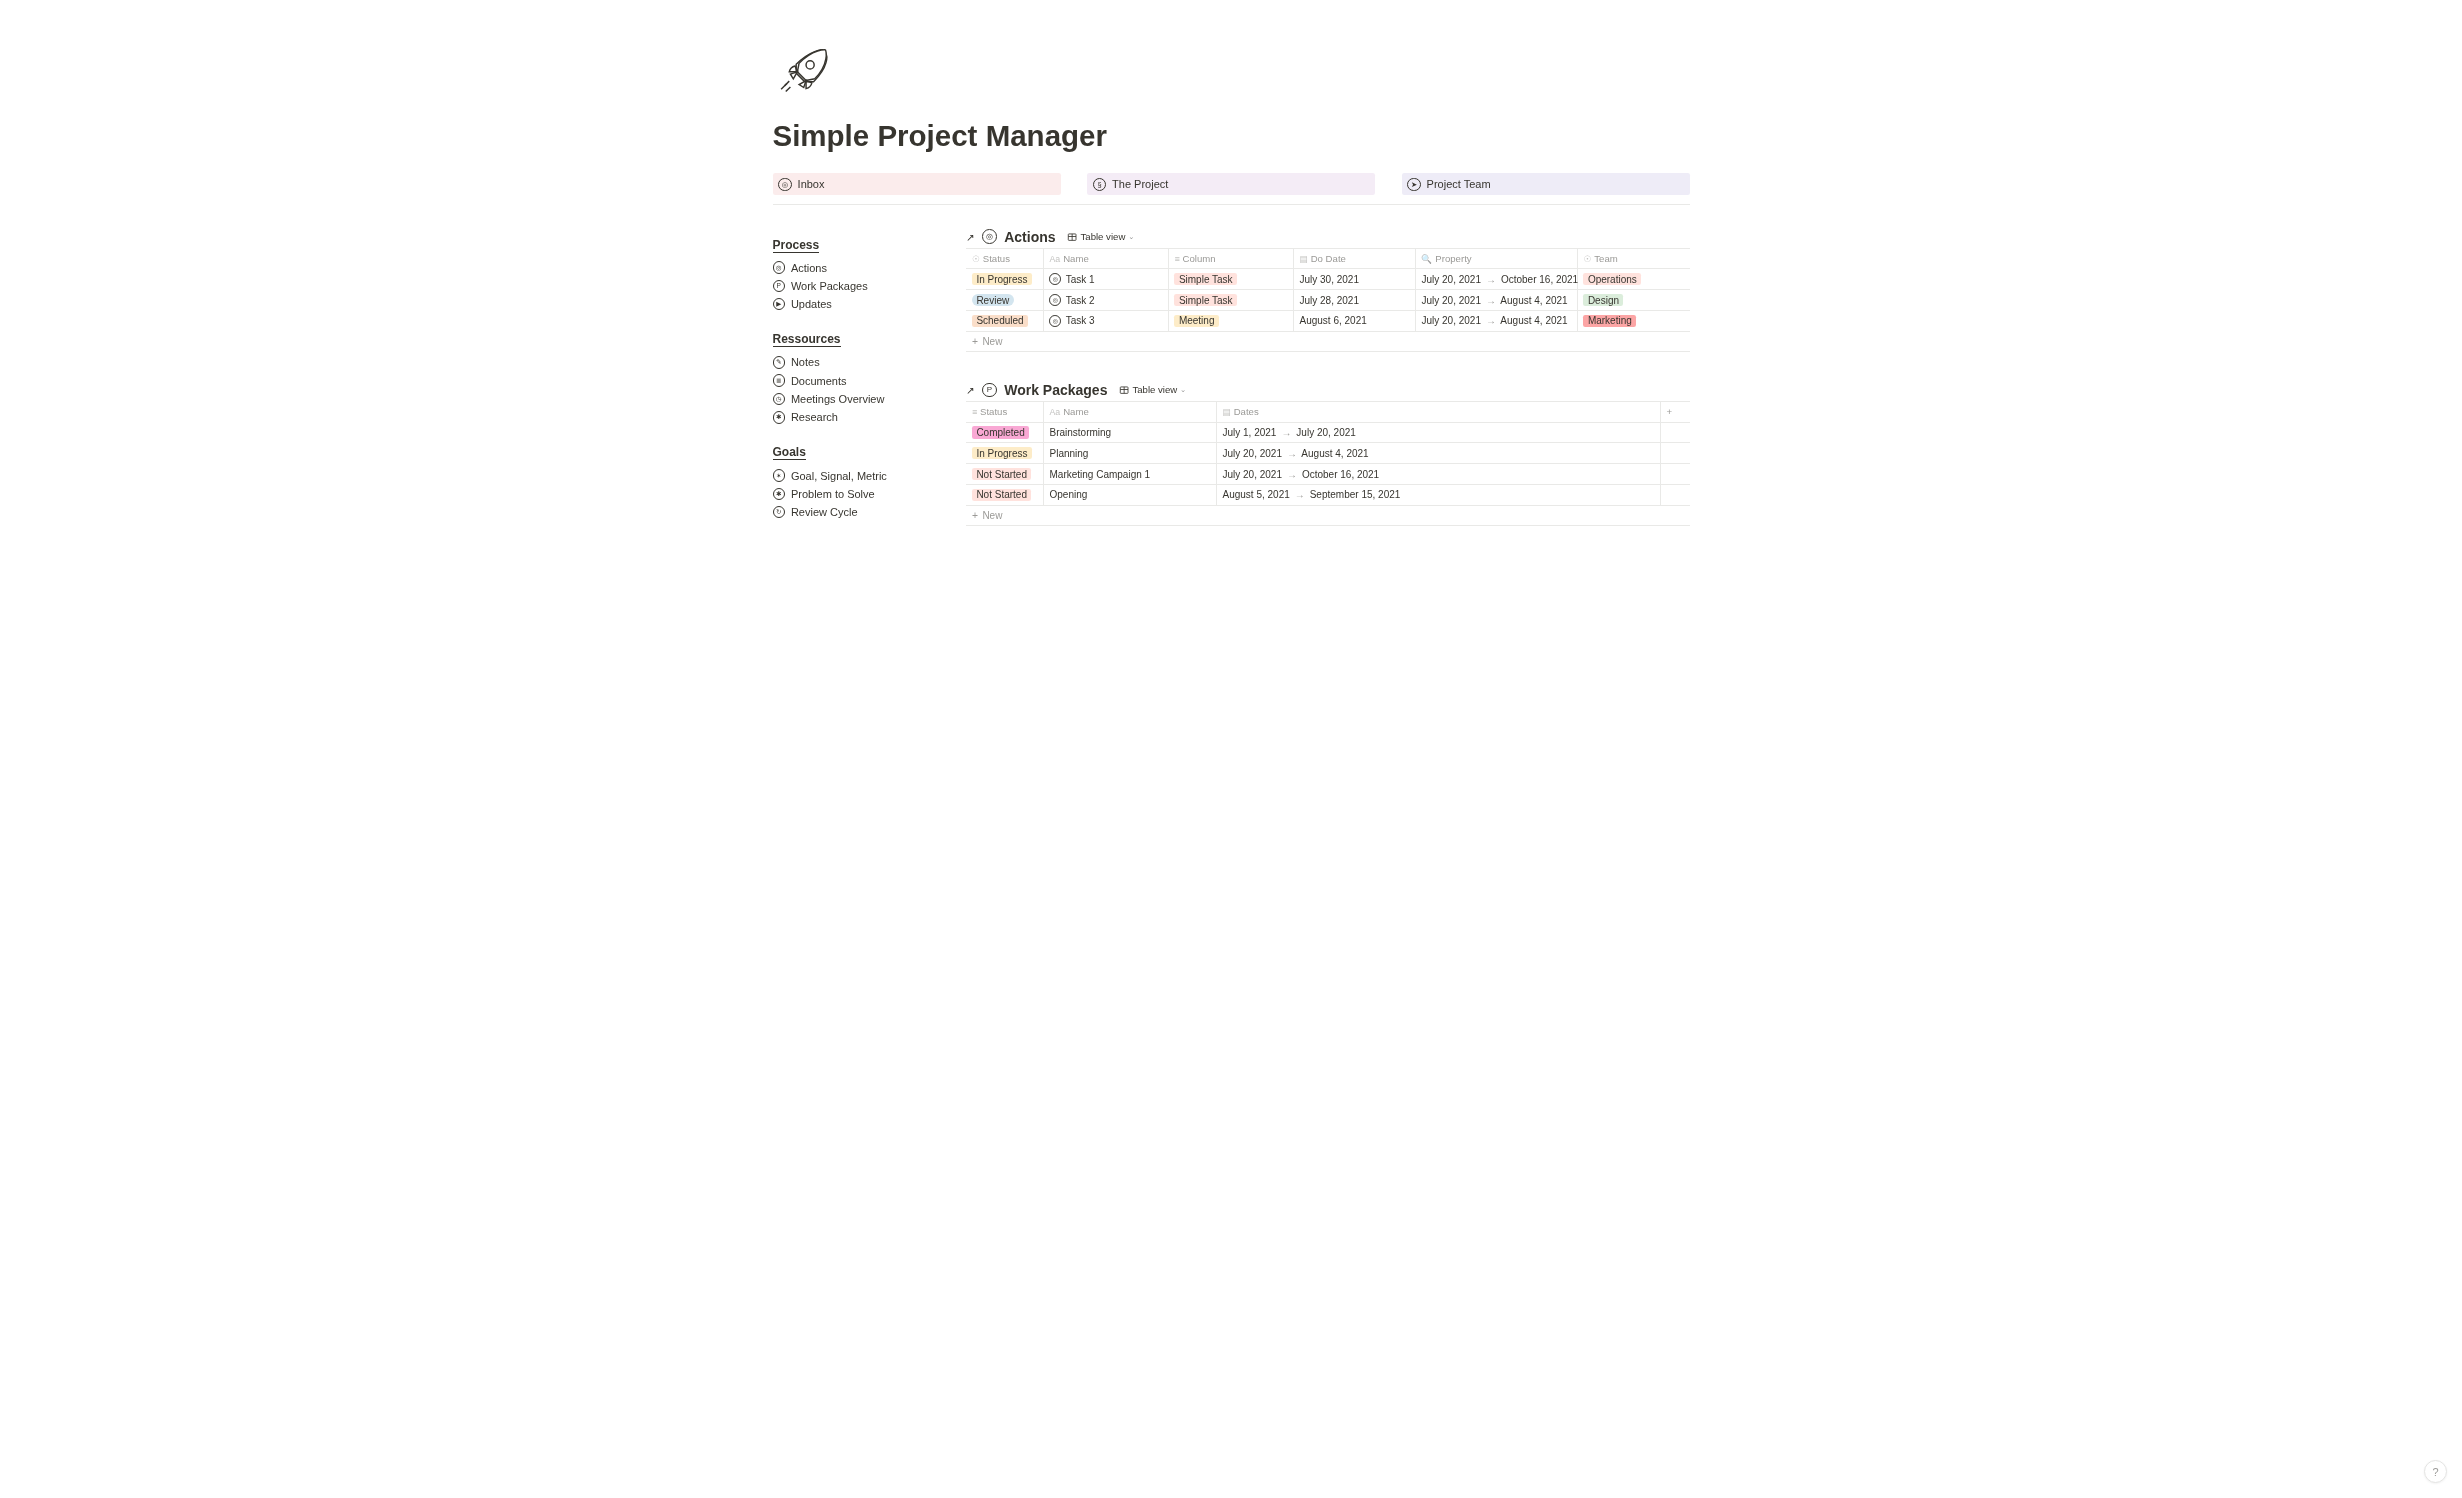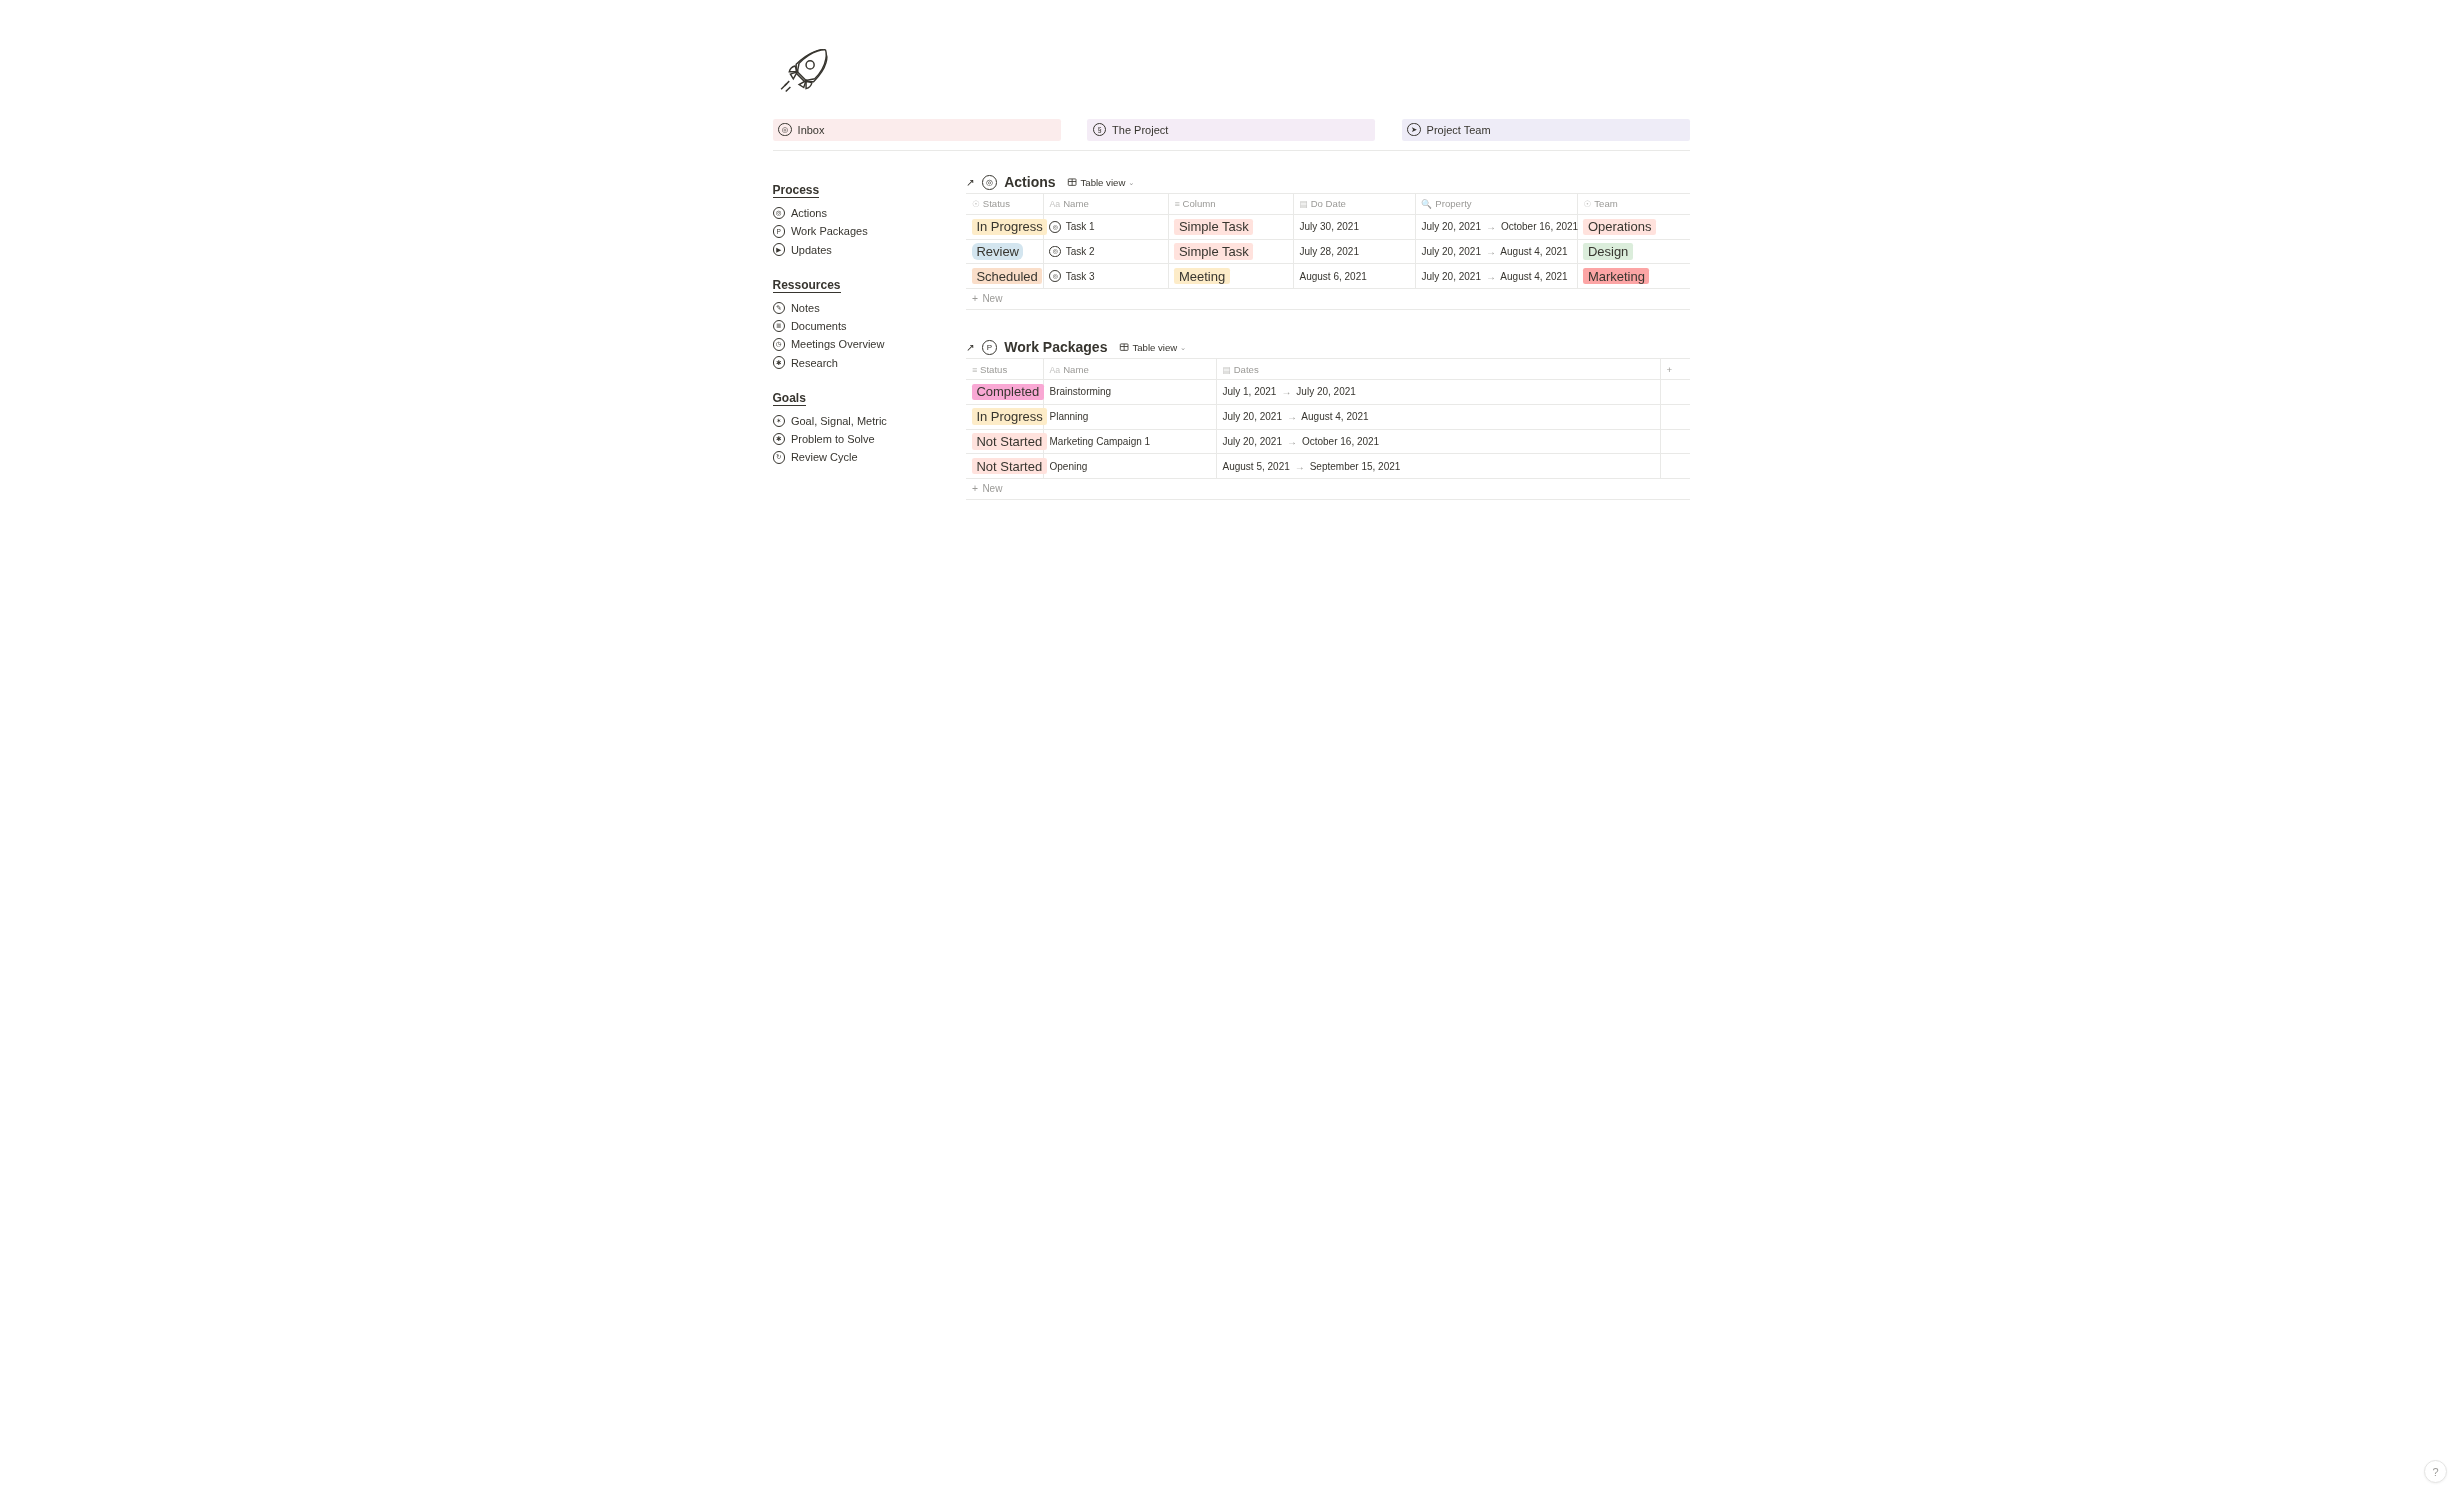--- a/index.html
+++ b/index.html
@@ -107,21 +107,21 @@
   font-size: 10px;
   vertical-align: middle;
   white-space: nowrap;
 }
 table.db td:last-child { border-right: none; }
 table.db tr:last-child td { border-bottom: none; }
 .tag {
   display: inline-block;
   padding: 0.7px 4.4px;
   border-radius: 2.2px;
-  font-size: 13px;
+  font-size: 10px;
 }
 .tag.inprogress { background: #fdecc8; }
 .tag.review { background: #d3e5ef; border-radius: 6px; }
 .tag.scheduled { background: #fadec9; }
 .tag.completed { background: #f9a8d4; }
 .tag.notstarted { background: #ffe2dd; }
 .tag.simpletask { background: #ffe2dd; }
 .tag.meeting { background: #fdecc8; }
 .tag.operations { background: #ffe2dd; }
 .tag.design { background: #dbeddb; }
@@ -171,20 +171,21 @@
       <path d="M42 48 L 30 52 L 35 60 Z" fill="#fff"></path>
       <path d="M57 63 L 53 75 L 45 70 Z" fill="#fff"></path>
       <path d="M42 48 L 28 48 C 28 48, 30 40, 38 38 Z"></path>
       <path d="M57 63 L 57 77 C 57 77, 65 75, 67 67 Z"></path>
       <line x1="20" y1="72" x2="28" y2="64"></line>
       <line x1="14" y1="78" x2="24" y2="68"></line>
       <line x1="22" y1="82" x2="30" y2="74"></line>
     </svg>
   </div>
 
+  <h1 class="page-title">Simple Project Manager</h1>
 
   <div class="quick-links">
     <div class="quick-link inbox">
       <span class="qicon">◎</span>
       <span>Inbox</span>
     </div>
     <div class="quick-link project">
       <span class="qicon">§</span>
       <span>The Project</span>
     </div>

